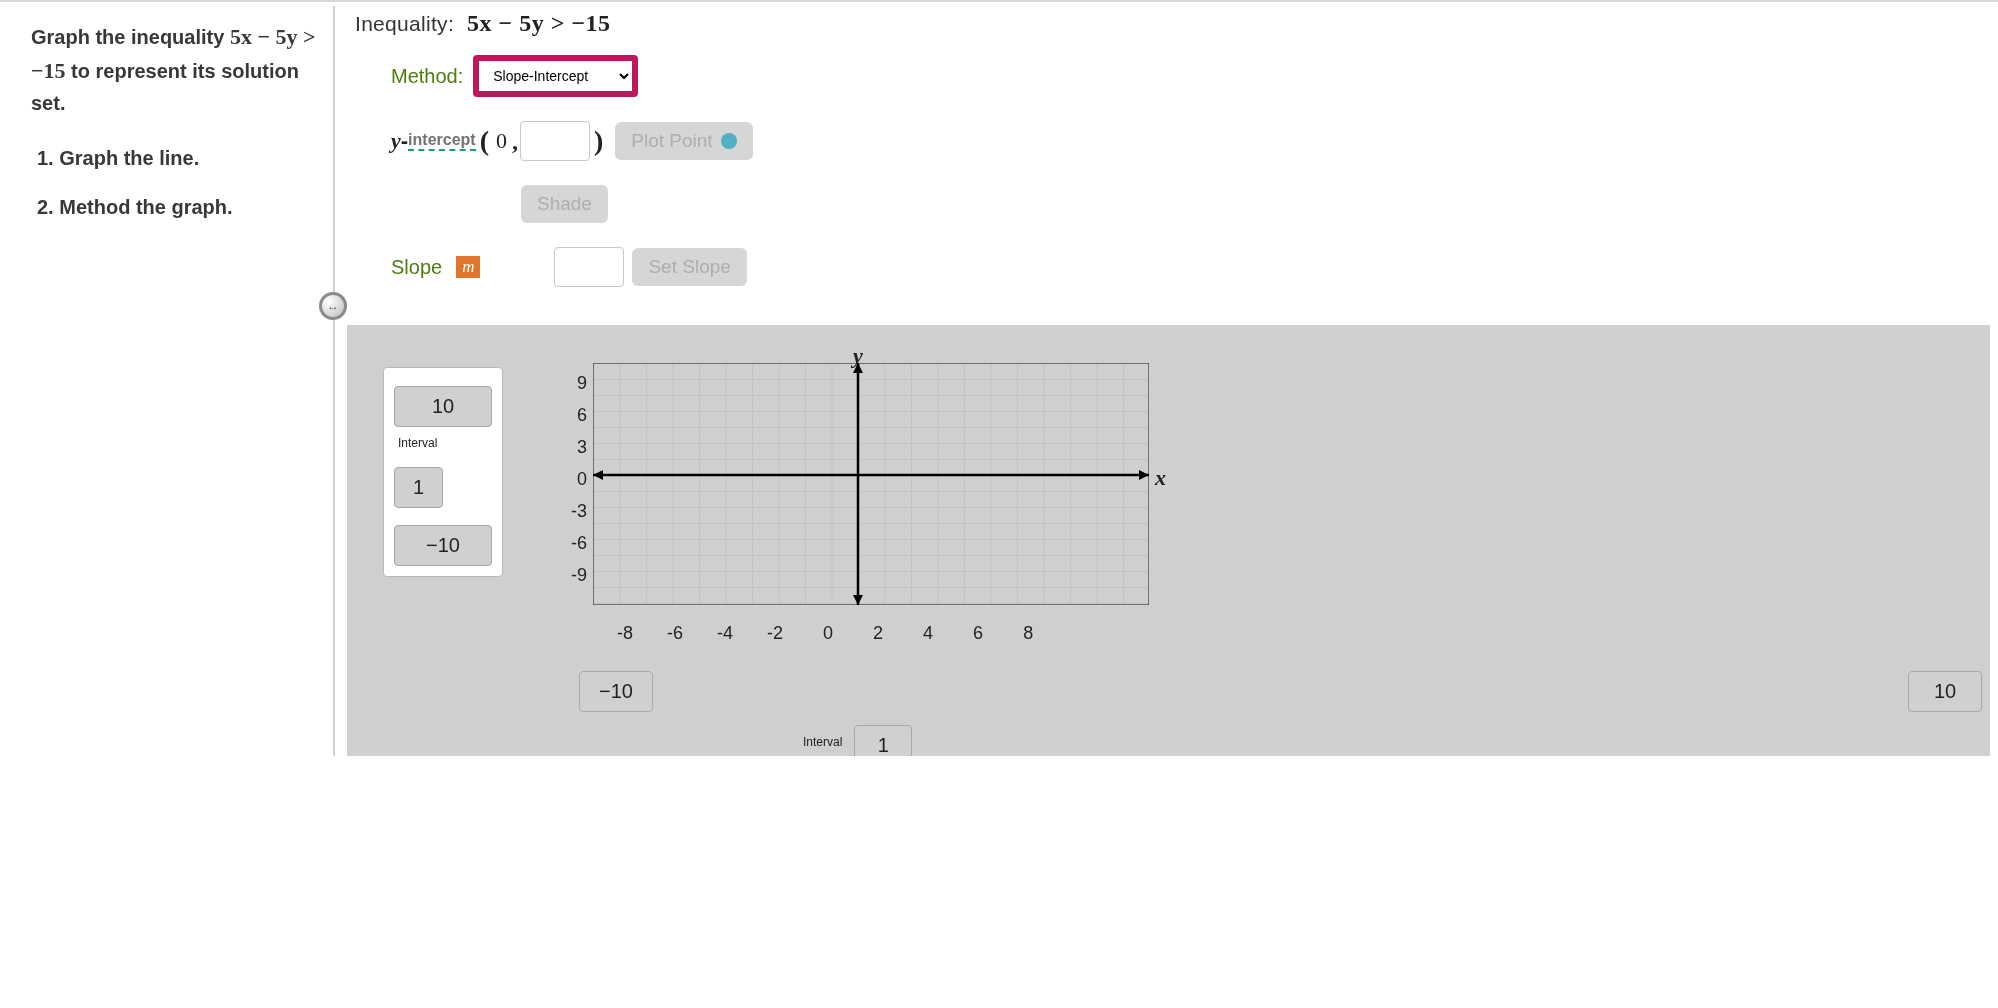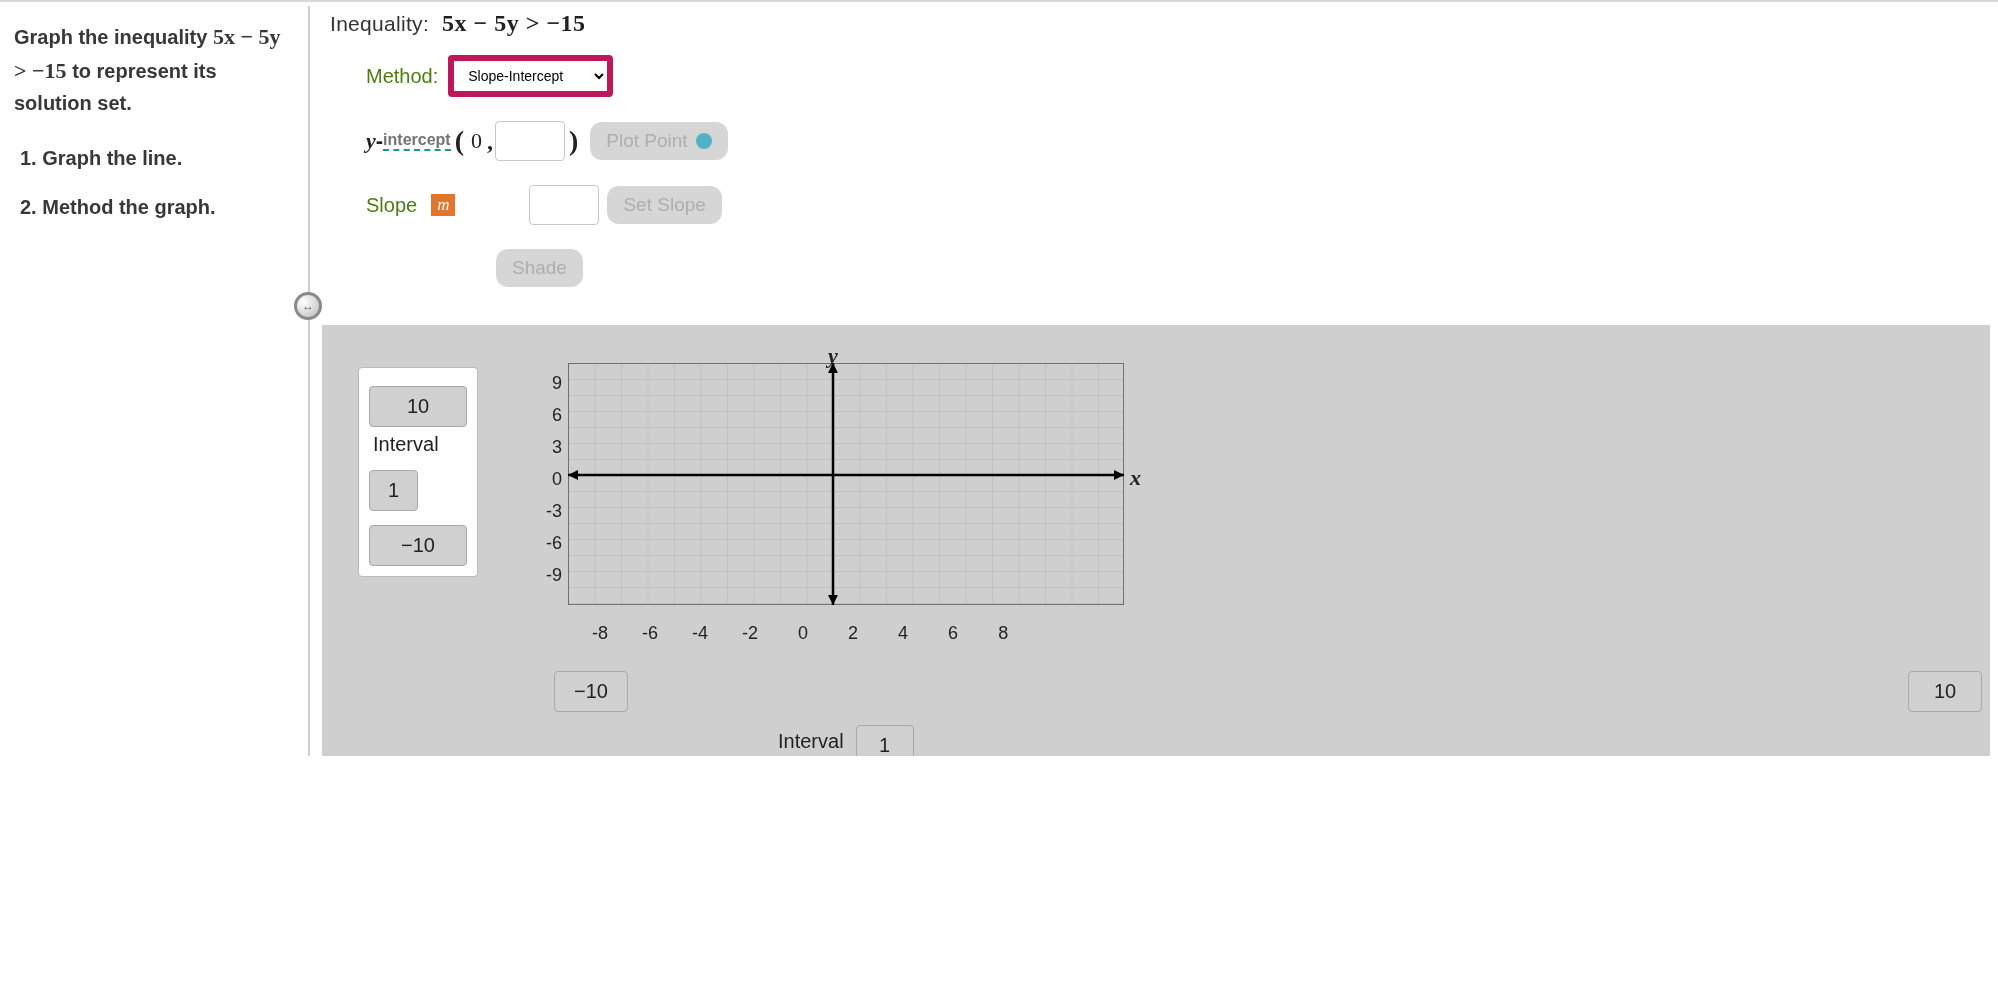--- a/index.html
+++ b/index.html
@@ -1,18 +1,18 @@
 <!DOCTYPE html>
 <html><head>
 <meta charset="utf-8">
 <style>
   * { box-sizing: border-box; margin: 0; padding: 0; }
   body { font-family: "Segoe UI", Arial, sans-serif; background: #fff; color: #222; }
   .page { display: flex; height: 756px; border-top: 2px solid #d8d8d8; position: relative; }
-  .left { width: 308px; padding: 18px 12px 0 14px; }
+  .left { width: 308px; padding: 18px 12px 0 6px; margin-left: 25px; }
   .divider { width: 2px; background: #cfcfcf; margin-top: 4px; position: relative; }
   .handle {
     position: absolute; top: 286px; left: -14px; width: 28px; height: 28px;
     border-radius: 50%; background: radial-gradient(circle at 30% 30%, #fff, #bcbcbc);
     border: 3px solid #8a8a8a; display: flex; align-items: center; justify-content: center;
     color: #666; font-size: 12px; font-weight: bold;
   }
   .right { flex: 1; padding: 0 8px 0 12px; display: flex; flex-direction: column; }
   .prompt { font-size: 20px; font-weight: 700; color: #383838; line-height: 1.55; }
   .prompt .math { font-family: "Cambria Math", Georgia, serif; font-weight: 700; font-size: 22px; }
@@ -26,32 +26,32 @@
   .ctl-label { font-size: 20px; color: #4d7c0f; margin-right: 10px; }
   .dash-link { color: #737373; text-decoration: none; border-bottom: 2px dashed #1a9a86; font-weight: 600; }
   .method-sel {
     font-size: 14px; padding: 6px 28px 6px 10px; border: 6px solid #be185d; border-radius: 4px;
     background: #fff; -webkit-appearance: menulist; cursor: pointer;
   }
   .txt-in { width: 70px; height: 40px; font-size: 18px; border: 1px solid #c7c7c7; border-radius: 4px; padding: 4px 6px; }
   .paren { font-family: "Cambria Math", Georgia, serif; font-size: 28px; font-weight: 700; margin: 0 4px; }
   .yinter .zero { font-family: "Cambria Math", Georgia, serif; font-size: 22px; margin: 0 3px; }
   .btn {
-    font-size: 19px; padding: 8px 16px; border: none; border-radius: 12px;
+    font-size: 19px; padding: 8px 16px; border: none; border-radius: 6px;
     background: #d6d6d6; color: #aeaeae; margin-left: 8px; cursor: default;
   }
   .btn.plot { display: inline-flex; align-items: center; gap: 8px; }
   .dot { width: 16px; height: 16px; border-radius: 50%; background: #4fb1c3; display: inline-block; }
   .m-badge { background: #e0752b; color: #fff; font-style: italic; font-family: Georgia, serif; padding: 1px 6px; font-size: 17px; margin-left: 4px; }
   .shade-row { margin-left: 158px; margin-top: 10px; }
 
   .graph-area { flex: 1; background: #cfcfcf; padding: 12px; position: relative; min-height: 420px; overflow: hidden; }
   .y-control { position: absolute; left: 36px; top: 42px; width: 120px; height: 210px; background: #fff; border: 1px solid #b9b9b9; border-radius: 4px; padding: 10px; display: flex; flex-direction: column; justify-content: space-between; }
   .val-btn { background: #d0d0d0; border: 1px solid #a8a8a8; border-radius: 4px; padding: 8px 0; text-align: center; font-size: 20px; cursor: pointer; margin-top: 8px; }
-  .interval-lbl { font-size: 20px; text-align: left; padding-left: 4px; }
+  .interval-lbl { font-size: 12px; text-align: left; padding-left: 4px; }
   .grid { position: absolute; left: 246px; top: 38px; width: 556px; height: 242px; }
   .y-ticks { position: absolute; left: 218px; top: 42px; font-size: 18px; text-align: right; width: 22px; }
   .y-ticks div { height: 32px; line-height: 32px; margin-bottom: 0; }
   .x-ticks { position: absolute; left: 270px; top: 298px; display: flex; gap: 34px; font-size: 18px; }
   .axlabel { position: absolute; font-family: "Cambria Math", Georgia, serif; font-style: italic; font-weight: 700; font-size: 22px; }
 </style>
 </head>
 <body>
 
 <div class="page">
@@ -93,30 +93,30 @@
         <span class="zero">0</span>
         <span class="paren" style="font-size:24px;margin:0 2px;">,</span>
         <input type="text" class="txt-in" value="" style="">
         <span class="paren">)</span>
         <button class="btn plot">
           <span>Plot Point</span>
           <span class="dot"></span>
         </button>
       </div>
 
+      <div class="line shade-row">
+        <button class="btn">Shade</button>
+      </div>
+
       <div class="line" style="margin-left:36px;">
         <span class="ctl-label">Slope</span>
         <span class="m-badge">m</span>
         <span style="width:74px;display:inline-block;"></span>
         <input type="text" class="txt-in" value="" style="">
         <button class="btn">Set Slope</button>
-      </div>
-
-      <div class="line shade-row">
-        <button class="btn">Shade</button>
       </div>
     </div>
 
     <div class="graph-area">
 
       <div class="y-control">
         <div class="val-btn">10</div>
         <div class="interval-lbl">Interval</div>
         <div class="val-btn" style="width:50%;">1</div>
         <div class="val-btn">−10</div>

